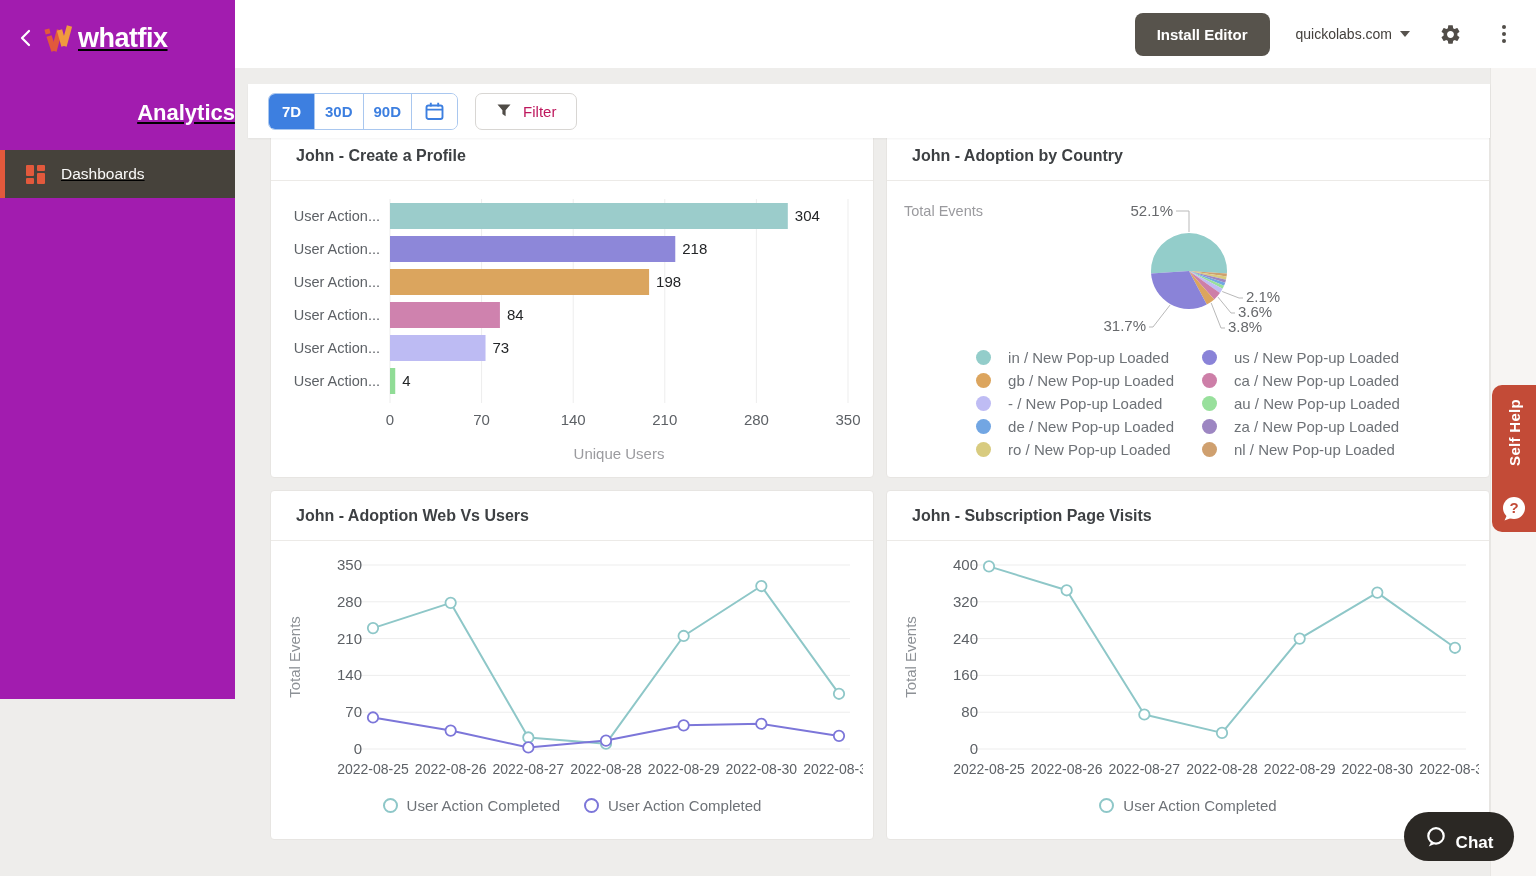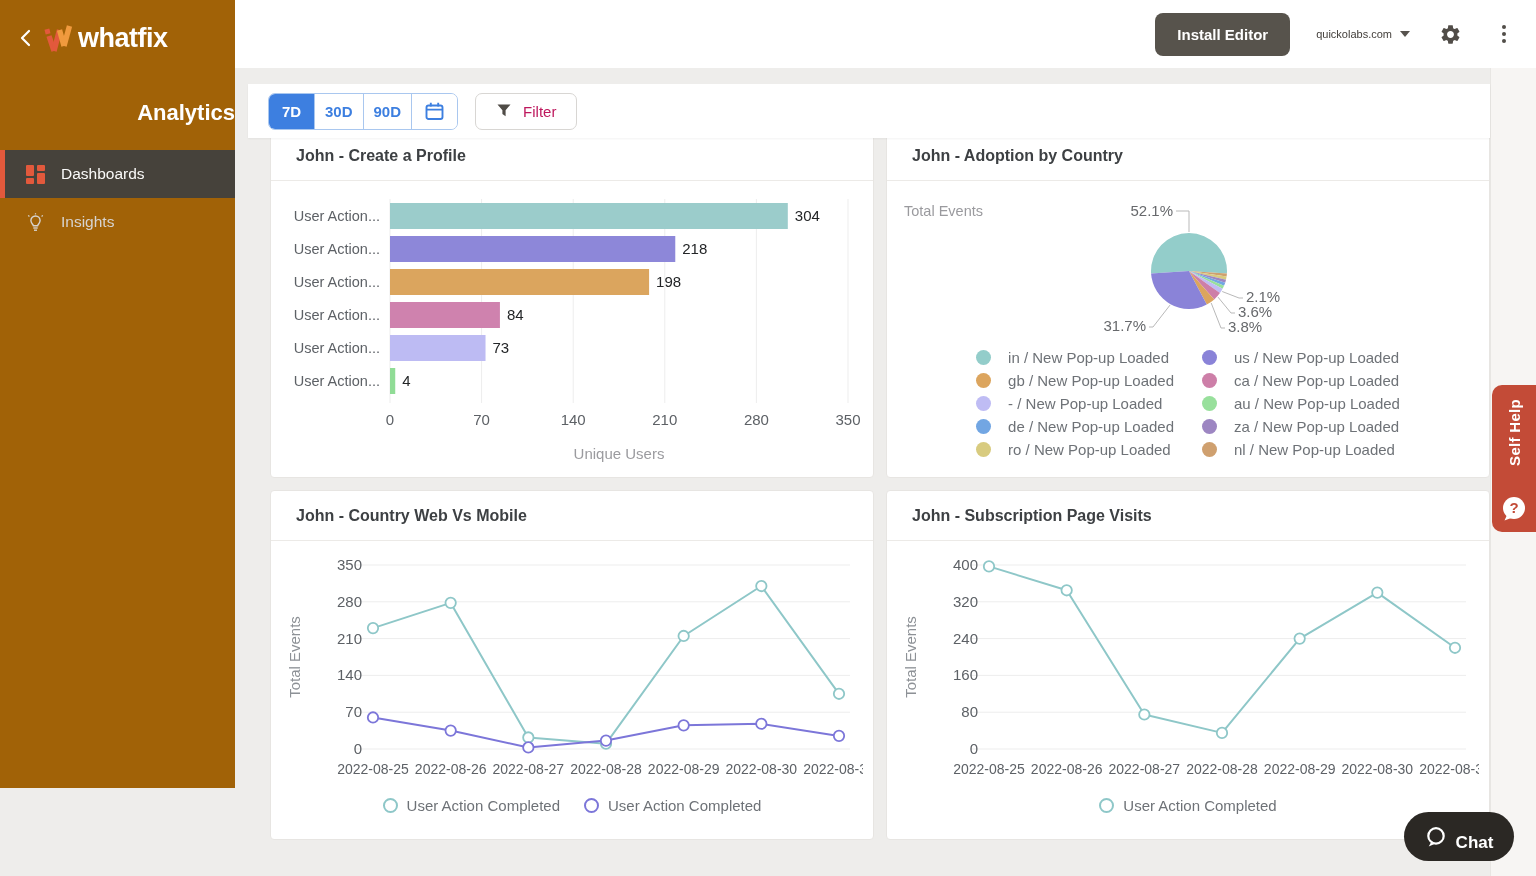--- a/index.html
+++ b/index.html
@@ -1,33 +1,33 @@
 <!DOCTYPE html>
 <html><head>
 <meta charset="utf-8">
 <style>
   * { margin:0; padding:0; box-sizing:border-box; }
   html,body { width:1536px; height:876px; font-family:"Liberation Sans", sans-serif; background:#eeedeb; overflow:hidden; }
 
   
-  .sidebar { position:absolute; left:0; top:0; width:235px; height:788px; background:#a16207; z-index:30; }
+  .sidebar { position:absolute; left:0; top:0; width:235px; height:699px; background:#a21caf; z-index:30;text-decoration:underline; }
   .sidebar-top { display:flex; align-items:center; padding:22px 0 0 14px; }
   .back-btn { width:22px; height:22px; display:flex; align-items:center; justify-content:center; cursor:pointer; }
   .logo { display:flex; align-items:flex-end; margin-left:6px; }
   .logo-text { color:#fff; font-size:27px; font-weight:700; letter-spacing:-0.5px; margin-left:2px; }
   .section-title { color:#fff; font-size:22px; font-weight:700; padding:46px 0 24px 17px;text-align:right; }
   .nav-item { height:48px; display:flex; align-items:center; padding-left:21px; gap:16px; cursor:pointer; border-left:5px solid transparent; }
   .nav-item .nav-label { font-size:15.5px; color:#d7d4d1; }
   .nav-item.active { background:#46423b; border-left-color:#e2593c; }
   .nav-item.active .nav-label { color:#fafaf9; font-weight:400; }
 
   
   .topbar { position:absolute; left:235px; top:0; right:0; height:68px; background:#fff; display:flex; align-items:center; justify-content:flex-end; gap:26px; padding-right:18px; z-index:20; }
   .install-btn { background:#57534c; color:#fff; font-size:15px; font-weight:700; border:none; border-radius:8px; height:43px; padding:0 22px; cursor:pointer; }
-  .account { display:flex; align-items:center; gap:8px; cursor:pointer; color:#44403c; font-size:11px; }
+  .account { display:flex; align-items:center; gap:8px; cursor:pointer; color:#44403c; font-size:14px; }
   .caret-down { width:0; height:0; border-left:5px solid transparent; border-right:5px solid transparent; border-top:6px solid #57534e; }
   .icon-btn { background:none; border:none; cursor:pointer; display:flex; align-items:center; justify-content:center; width:28px; height:28px; }
   .kebab { display:flex; flex-direction:column; gap:3px; }
   .kebab i { width:4px; height:4px; border-radius:50%; background:#514d48; }
 
   
   .content { position:absolute; left:235px; top:68px; right:0; bottom:0; background:#eeedeb; }
   .gutter { position:absolute; right:0; top:68px; bottom:0; width:46px; background:#f7f5f3; border-left:1px solid #e8e6e3; z-index:1; }
 
   .filter-panel { position:absolute; left:13px; top:16px; width:1242px; height:54px; background:#fff; box-shadow:0 1px 2px rgba(0,0,0,0.05); display:flex; align-items:center; gap:17px; padding-left:20px; z-index:5; }
@@ -87,31 +87,20 @@
 
   <nav>
     <div class="nav-item active">
       <svg width="19" height="19" viewBox="0 0 19 19">
         <rect x="0" y="0" width="8" height="11" rx="1" fill="#e2593c"></rect>
         <rect x="0" y="13" width="8" height="6" rx="1" fill="#e2593c"></rect>
         <rect x="11" y="0" width="8" height="6" rx="1" fill="#e2593c"></rect>
         <rect x="11" y="8" width="8" height="11" rx="1" fill="#e2593c"></rect>
       </svg>
       <span class="nav-label">Dashboards</span>
-    </div>
-    <div class="nav-item">
-      <svg width="19" height="19" viewBox="0 0 19 19">
-        <path d="M9.5 3 a4.6 4.6 0 0 1 4.6 4.6 c0 1.8-1 2.8-1.7 3.7-.4.5-.7 1-.8 1.5 h-4.2 c-.1-.5-.4-1-.8-1.5 C5.9 10.4 4.9 9.4 4.9 7.6 A4.6 4.6 0 0 1 9.5 3Z" fill="none" stroke="#d7d4d1" stroke-width="1.4"></path>
-        <line x1="7.3" y1="15" x2="11.7" y2="15" stroke="#d7d4d1" stroke-width="1.4"></line>
-        <line x1="8" y1="17.2" x2="11" y2="17.2" stroke="#d7d4d1" stroke-width="1.4"></line>
-        <line x1="2.2" y1="2.4" x2="3.4" y2="3.5" stroke="#d7d4d1" stroke-width="1.2"></line>
-        <line x1="16.8" y1="2.4" x2="15.6" y2="3.5" stroke="#d7d4d1" stroke-width="1.2"></line>
-        <line x1="9.5" y1="0.2" x2="9.5" y2="1.4" stroke="#d7d4d1" stroke-width="1.2"></line>
-      </svg>
-      <span class="nav-label">Insights</span>
     </div>
   </nav>
 </aside>
 
 <header class="topbar">
   <button class="install-btn">Install Editor</button>
   <div class="account">
     <span>quickolabs.com</span>
     <span class="caret-down"></span>
   </div>
@@ -260,21 +249,21 @@
             </div>
             <div class="legend-item">
               <span class="legend-dot" style="background: rgb(207, 160, 111);"></span>
               <span class="legend-label">nl / New Pop-up Loaded</span>
             </div>
           </div>
       </div>
     </section>
 
     <section class="card">
-      <div class="card-title">John - Country Web Vs Mobile</div>
+      <div class="card-title">John - Adoption Web Vs Users</div>
       <div class="card-body pad-t12">
         <div id="line-chart-1" class="svg-wrap"><svg width="585" height="232" viewBox="0 0 585 232">
               <line x1="76" y1="196" x2="572" y2="196" stroke="#ededed" stroke-width="1"></line>
               <text x="84" y="201" font-size="15" fill="#5d6166" text-anchor="end" font-family="Liberation Sans, sans-serif">0</text>
               <line x1="76" y1="159.2" x2="572" y2="159.2" stroke="#ededed" stroke-width="1"></line>
               <text x="84" y="164.2" font-size="15" fill="#5d6166" text-anchor="end" font-family="Liberation Sans, sans-serif">70</text>
               <line x1="76" y1="122.39999999999999" x2="572" y2="122.39999999999999" stroke="#ededed" stroke-width="1"></line>
               <text x="84" y="127.39999999999999" font-size="15" fill="#5d6166" text-anchor="end" font-family="Liberation Sans, sans-serif">140</text>
               <line x1="76" y1="85.60000000000001" x2="572" y2="85.60000000000001" stroke="#ededed" stroke-width="1"></line>
               <text x="84" y="90.60000000000001" font-size="15" fill="#5d6166" text-anchor="end" font-family="Liberation Sans, sans-serif">210</text>

